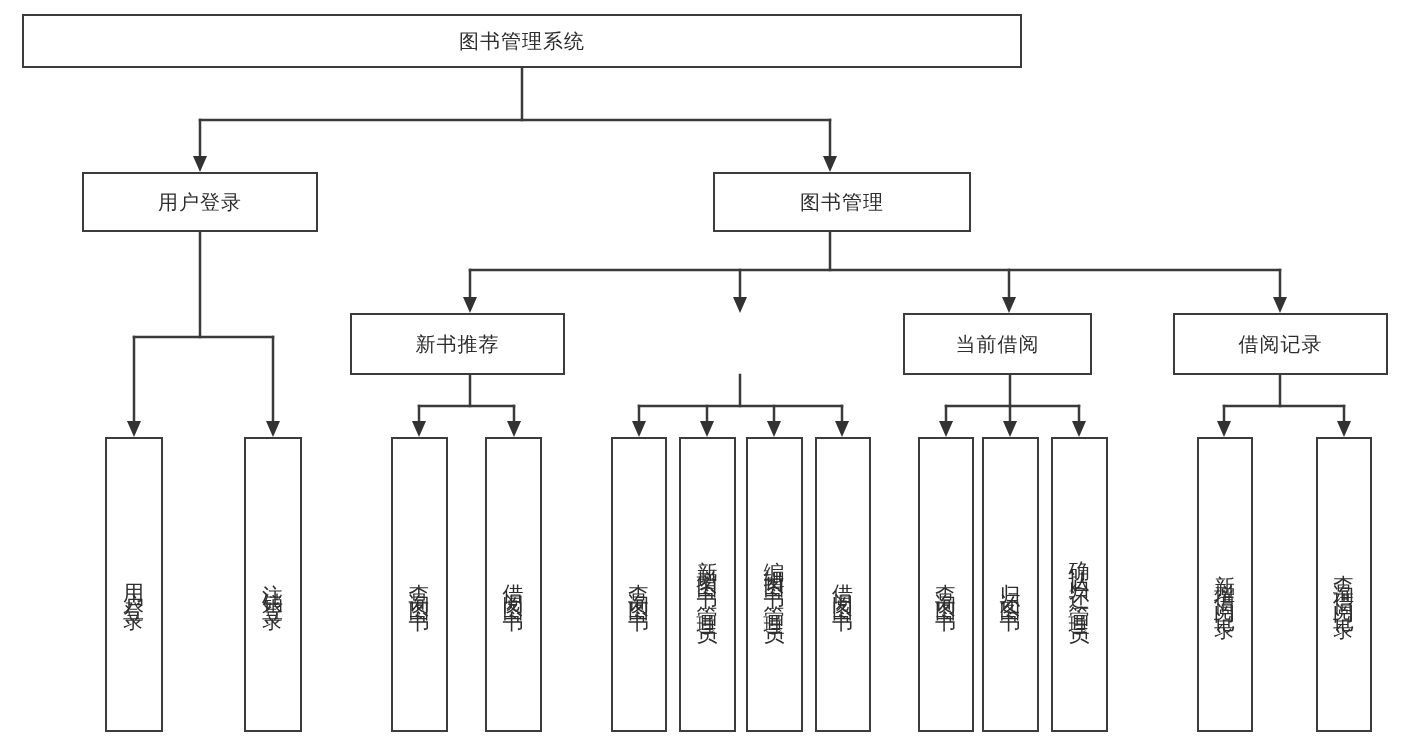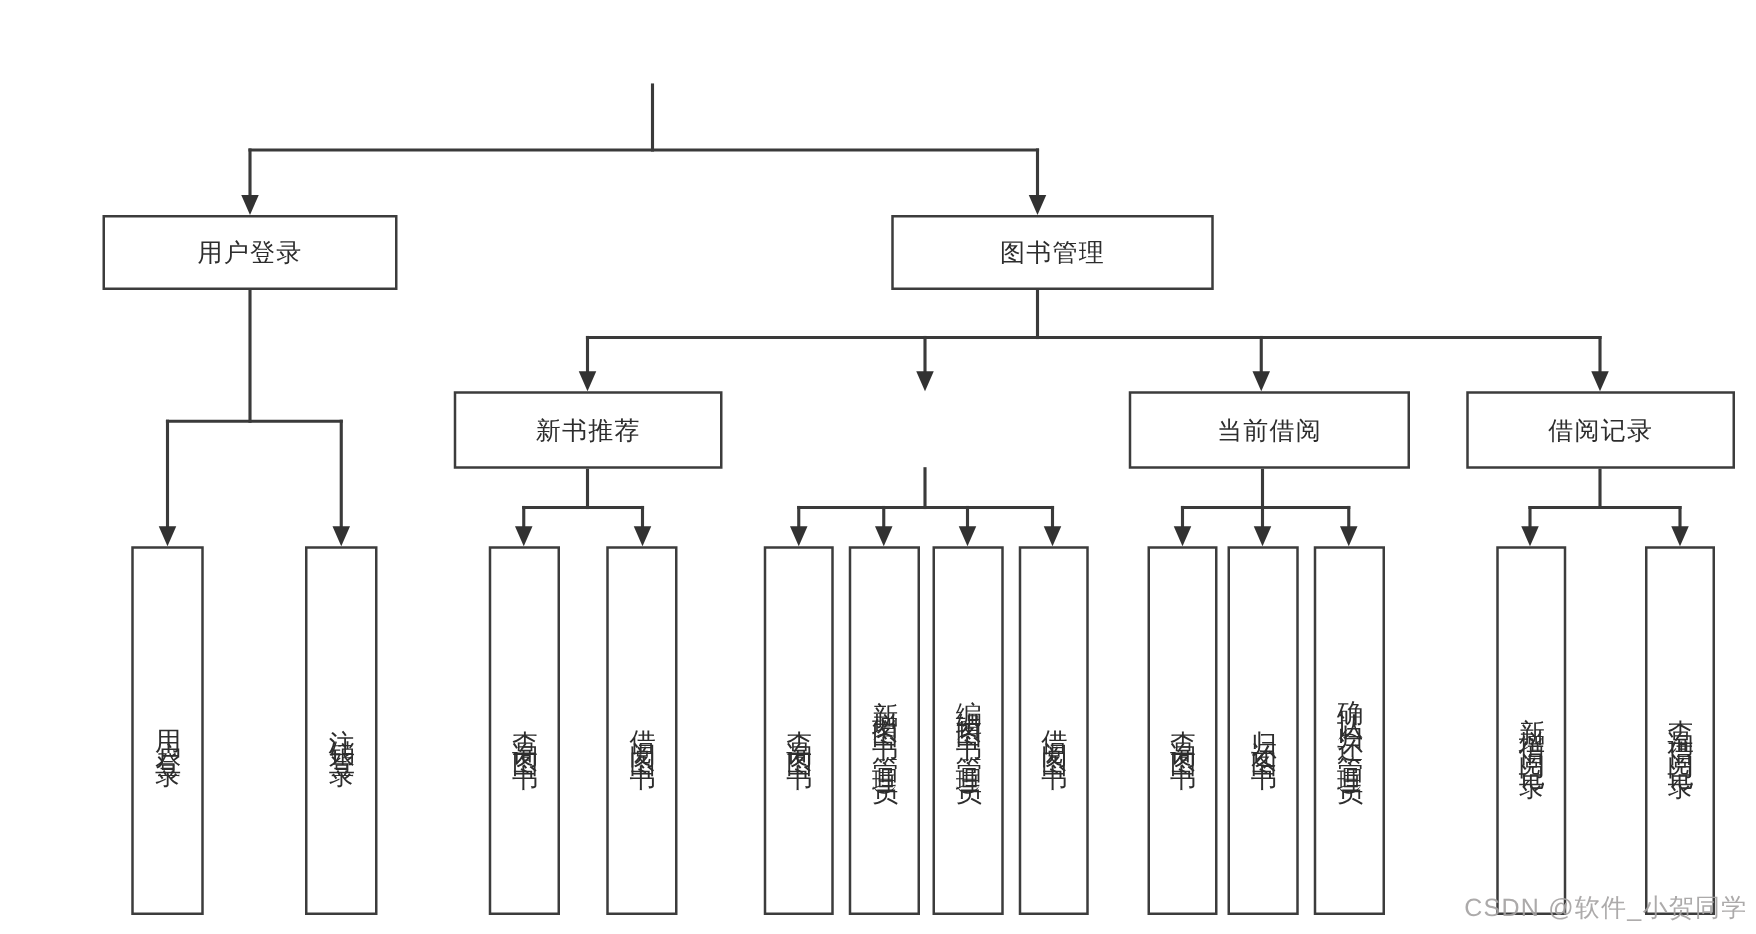--- a/index.html
+++ b/index.html
@@ -122,26 +122,27 @@
       <polygon points="767,421 781,421 774,437"></polygon>
       <polygon points="835,421 849,421 842,437"></polygon>
       <polygon points="939,421 953,421 946,437"></polygon>
       <polygon points="1003,421 1017,421 1010,437"></polygon>
       <polygon points="1072,421 1086,421 1079,437"></polygon>
       <polygon points="1217,421 1231,421 1224,437"></polygon>
       <polygon points="1337,421 1351,421 1344,437"></polygon>
     </g>
   </svg>
 
+  <div class="box" style="left:22px; top:14px; width:1000px; height:54px;">图书管理系统</div>
 
   <div class="box" style="left:82px; top:172px; width:236px; height:60px;">用户登录</div>
   <div class="box" style="left:713px; top:172px; width:258px; height:60px;">图书管理</div>
 
-  <div class="box" style="left:363px; top:313px; width:215px; height:62px;font-family:Liberation Serif, serif;">新书推荐</div>
-  <div class="box" style="left:903px; top:313px; width:225px; height:62px;text-align:center;">当前借阅</div>
+  <div class="box" style="left:350px; top:313px; width:215px; height:62px;font-family:Liberation Serif, serif;">新书推荐</div>
+  <div class="box" style="left:903px; top:313px; width:189px; height:62px;text-align:center;">当前借阅</div>
   <div class="box" style="left:1173px; top:313px; width:215px; height:62px;">借阅记录</div>
 
   <div class="box vbox" style="left:105px; top:437px; width:58px; height:295px;">
     <span class="vtext">用户登录</span>
   </div>
   <div class="box vbox" style="left:244px; top:437px; width:58px; height:295px;">
     <span class="vtext">注销登录</span>
   </div>
 
   <div class="box vbox" style="left:391px; top:437px; width:57px; height:295px;">
@@ -174,15 +175,14 @@
     <span class="vtext">确认归还（管理员）</span>
   </div>
 
   <div class="box vbox" style="left:1197px; top:437px; width:56px; height:295px;">
     <span class="vtext">新增借阅记录</span>
   </div>
   <div class="box vbox" style="left:1316px; top:437px; width:56px; height:295px;">
     <span class="vtext">查询借阅记录</span>
   </div>
 
-  <div class="watermark">CSDN @软件_小贺同学</div>
 
 </div>
 
 </body></html>

